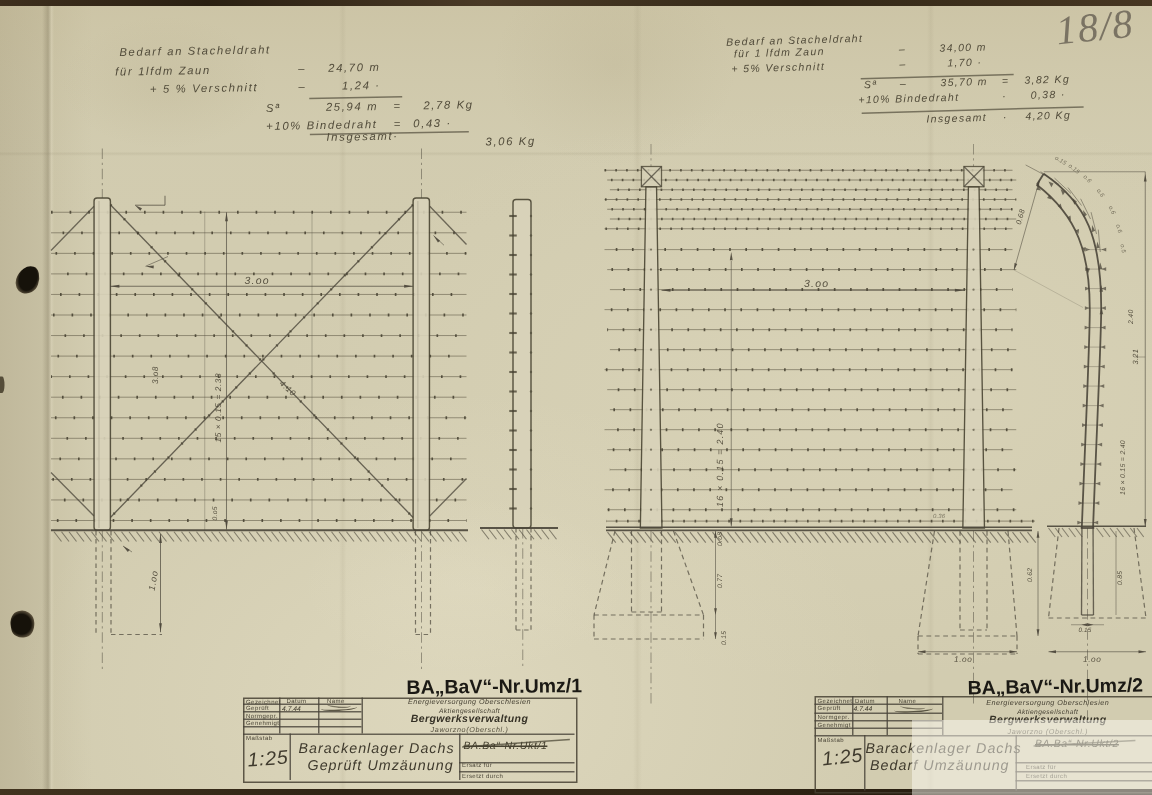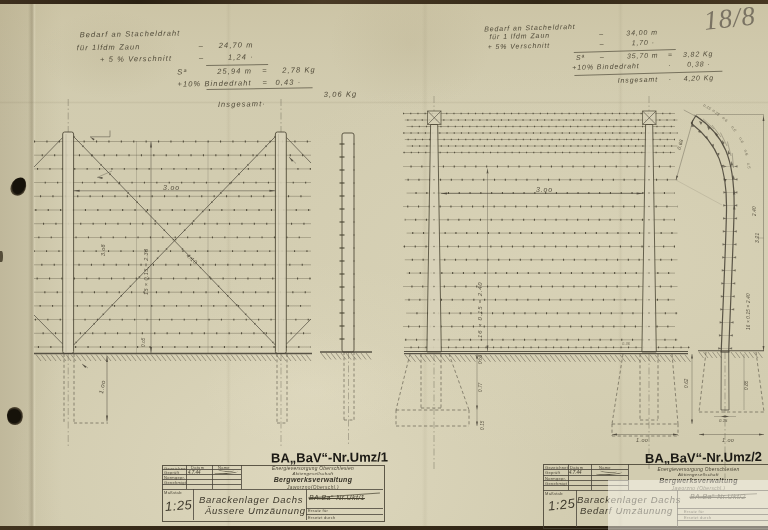--- a/index.html
+++ b/index.html
@@ -615,21 +615,21 @@
     <div class="pen t7" style="left:228px;top:50px;">1,24 ·</div>
     <div class="rule" style="left:206px;top:61.5px;width:62px;height:1px;"></div>
     <div class="pen t7" style="left:177px;top:64px;">Sª</div>
     <div class="pen t7" style="left:217px;top:64px;">25,94 m</div>
     <div class="pen t7" style="left:262px;top:64px;">=</div>
     <div class="pen t7" style="left:282px;top:64px;">2,78 Kg</div>
     <div class="pen t7" style="left:177px;top:75.5px;">+10%  Bindedraht</div>
     <div class="pen t7" style="left:262px;top:75.5px;">=</div>
     <div class="pen t7" style="left:275px;top:75.5px;">0,43 ·</div>
     <div class="rule" style="left:206px;top:85.5px;width:106px;height:1px;"></div>
-    <div class="pen t7" style="left:217px;top:97px;">Insgesamt·</div>
+    <div class="pen t7" style="left:217px;top:84px;">Insgesamt·</div>
     <div class="pen t7" style="left:275px;top:89px;margin-left:48px;">3,06 Kg</div>
   </div>
 
   <div class="abs" style="left:0;top:0;width:768px;height:110px;transform:rotate(-1.6deg);transform-origin:500px 60px;">
     <div class="pen t7b" style="left:485px;top:25px;">Bedarf an Stacheldraht</div>
     <div class="pen t7b" style="left:490px;top:33px;">für 1 lfdm Zaun</div>
     <div class="pen t7b" style="left:600px;top:33px;">–</div>
     <div class="pen t7b" style="left:627px;top:33px;">34,00 m</div>
     <div class="pen t7b" style="left:488px;top:43px;">+ 5% Verschnitt</div>
     <div class="pen t7b" style="left:600px;top:43px;">–</div>
@@ -684,21 +684,21 @@
     <div class="abs" style="left:214px;top:470px;width:24px;height:3px;border-bottom:1px solid rgba(60,55,40,0.8);border-radius:50%;transform:rotate(-3deg);"></div>
       <div class="abs" style="left:218px;top:468px;width:16px;height:3px;border-bottom:1px solid rgba(60,55,40,0.6);border-radius:50%;transform:rotate(4deg);"></div>
     <div class="hand" style="left:165px;top:498px;font-size:13px;transform:rotate(-4deg);letter-spacing:0.5px;">1:25</div>
 
     <div class="hand" style="left:248px;top:466.4px;width:130px;text-align:center;font-size:4.8px;letter-spacing:0.3px;color:#474234;">Energieversorgung Oberschlesien</div>
     <div class="hand" style="left:248px;top:471.4px;width:130px;text-align:center;font-size:4.4px;letter-spacing:0.3px;color:#474234;">Aktiengesellschaft</div>
     <div class="hand" style="left:248px;top:476.4px;width:130px;text-align:center;font-size:7px;font-weight:bold;letter-spacing:0.3px;color:#353126;">Bergwerksverwaltung</div>
     <div class="hand" style="left:248px;top:485.2px;width:130px;text-align:center;font-size:4.8px;letter-spacing:0.4px;color:#55503f;">Jaworzno(Oberschl.)</div>
 
     <div class="hand" style="left:199px;top:494px;font-size:9.5px;letter-spacing:0.7px;">Barackenlager Dachs</div>
-    <div class="hand" style="left:205px;top:505px;font-size:9.5px;letter-spacing:0.7px;">Äussere Umzäunung</div>
+    <div class="hand" style="left:205px;top:505px;font-size:9.5px;letter-spacing:0.7px;">Geprüft Umzäunung</div>
 
     <div class="hand" style="left:309px;top:494px;font-size:7px;letter-spacing:0.4px;color:#45402f;text-decoration:line-through;">BA.Ba“-Nr.Ukt/1</div>
     <div class="abs" style="left:308px;top:495px;width:72px;height:1px;background:#45402f;opacity:0.7;transform:rotate(-4deg);"></div>
   </div>
 
   <div class="abs" style="left:645px;top:450px;font-weight:bold;font-size:13px;color:#1b1914;letter-spacing:0px;transform:rotate(-1deg);white-space:nowrap;">BA„BaV“-Nr.Umz/2</div>
 
   <div class="abs" style="left:0;top:0;">
     <div class="abs" style="left:543px;top:464px;width:225px;height:63px;border:1px solid rgba(70,65,50,0.85);border-right:none;"></div>
     <div class="tb" style="left:543px;top:469.4px;width:85px;height:0.8px;"></div>

